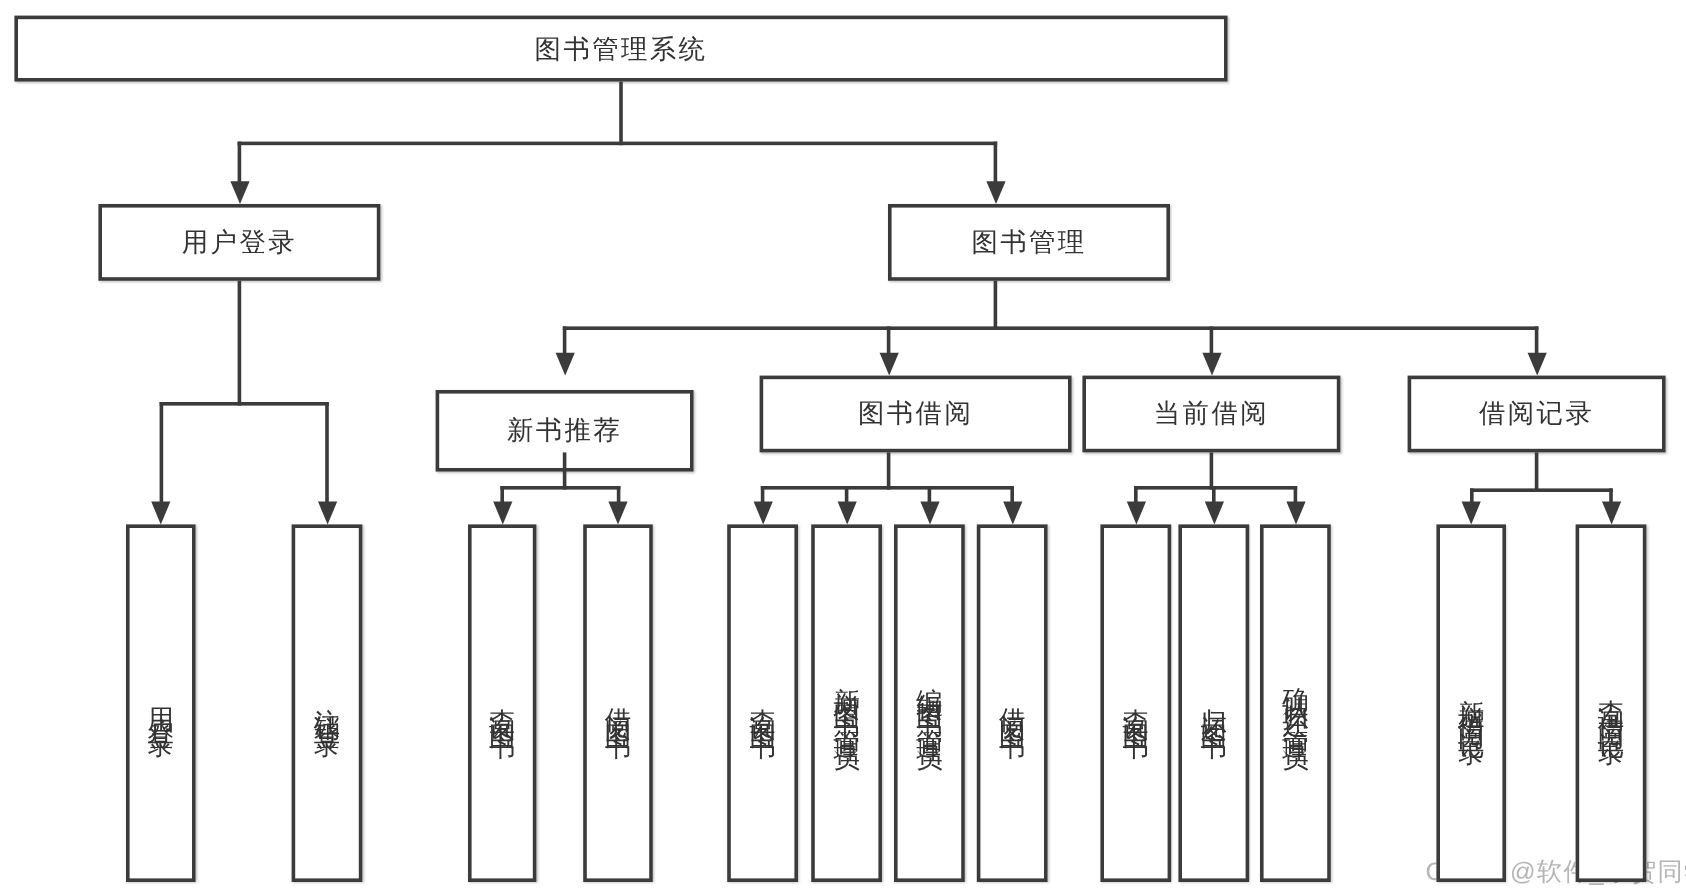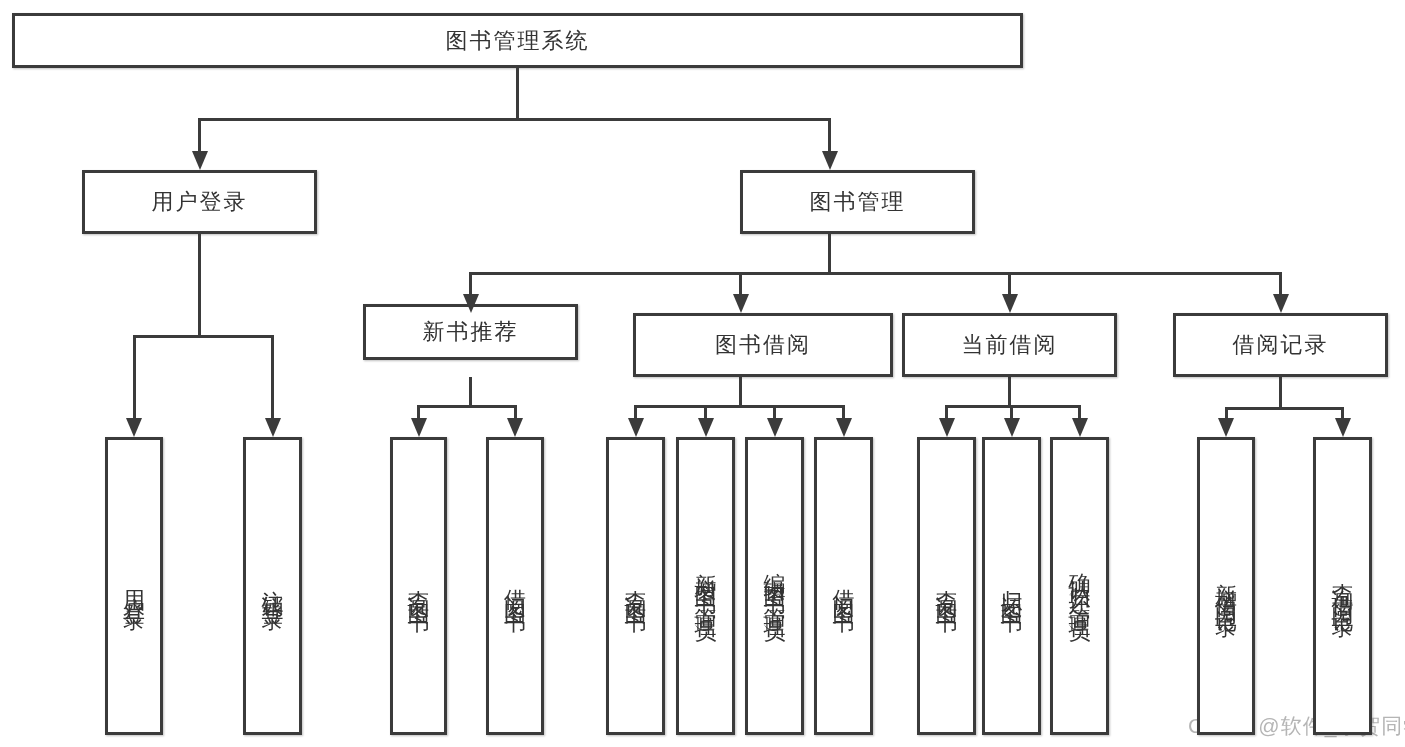--- a/index.html
+++ b/index.html
@@ -67,21 +67,21 @@
   <div class="watermark">CSDN @软件_小贺同学</div>
 <div class="node" style="left: 12px; top: 13px; width: 1011px; height: 55px; align-items: center;">
       <span class="label">图书管理系统</span>
     </div>
     <div class="node" style="left: 82px; top: 170px; width: 235px; height: 64px;">
       <span class="label">用户登录</span>
     </div>
     <div class="node" style="left: 712px; top: 170px; width: 235px; height: 64px; margin-left: 28px;">
       <span class="label">图书管理</span>
     </div>
-    <div class="node" style="left: 363px; top: 304px; width: 215px; height: 56px;">
+    <div class="node" style="left: 363px; top: 325px; width: 215px; height: 68px;">
       <span class="label">新书推荐</span>
     </div>
     <div class="node" style="left: 633px; top: 313px; width: 260px; height: 64px;">
       <span class="label">图书借阅</span>
     </div>
     <div class="node" style="left: 1173px; top: 313px; width: 215px; height: 64px;">
       <span class="label">借阅记录</span>
     </div>
     <div class="node" style="left: 902px; top: 313px; width: 215px; height: 64px;">
       <span class="label">当前借阅</span>

